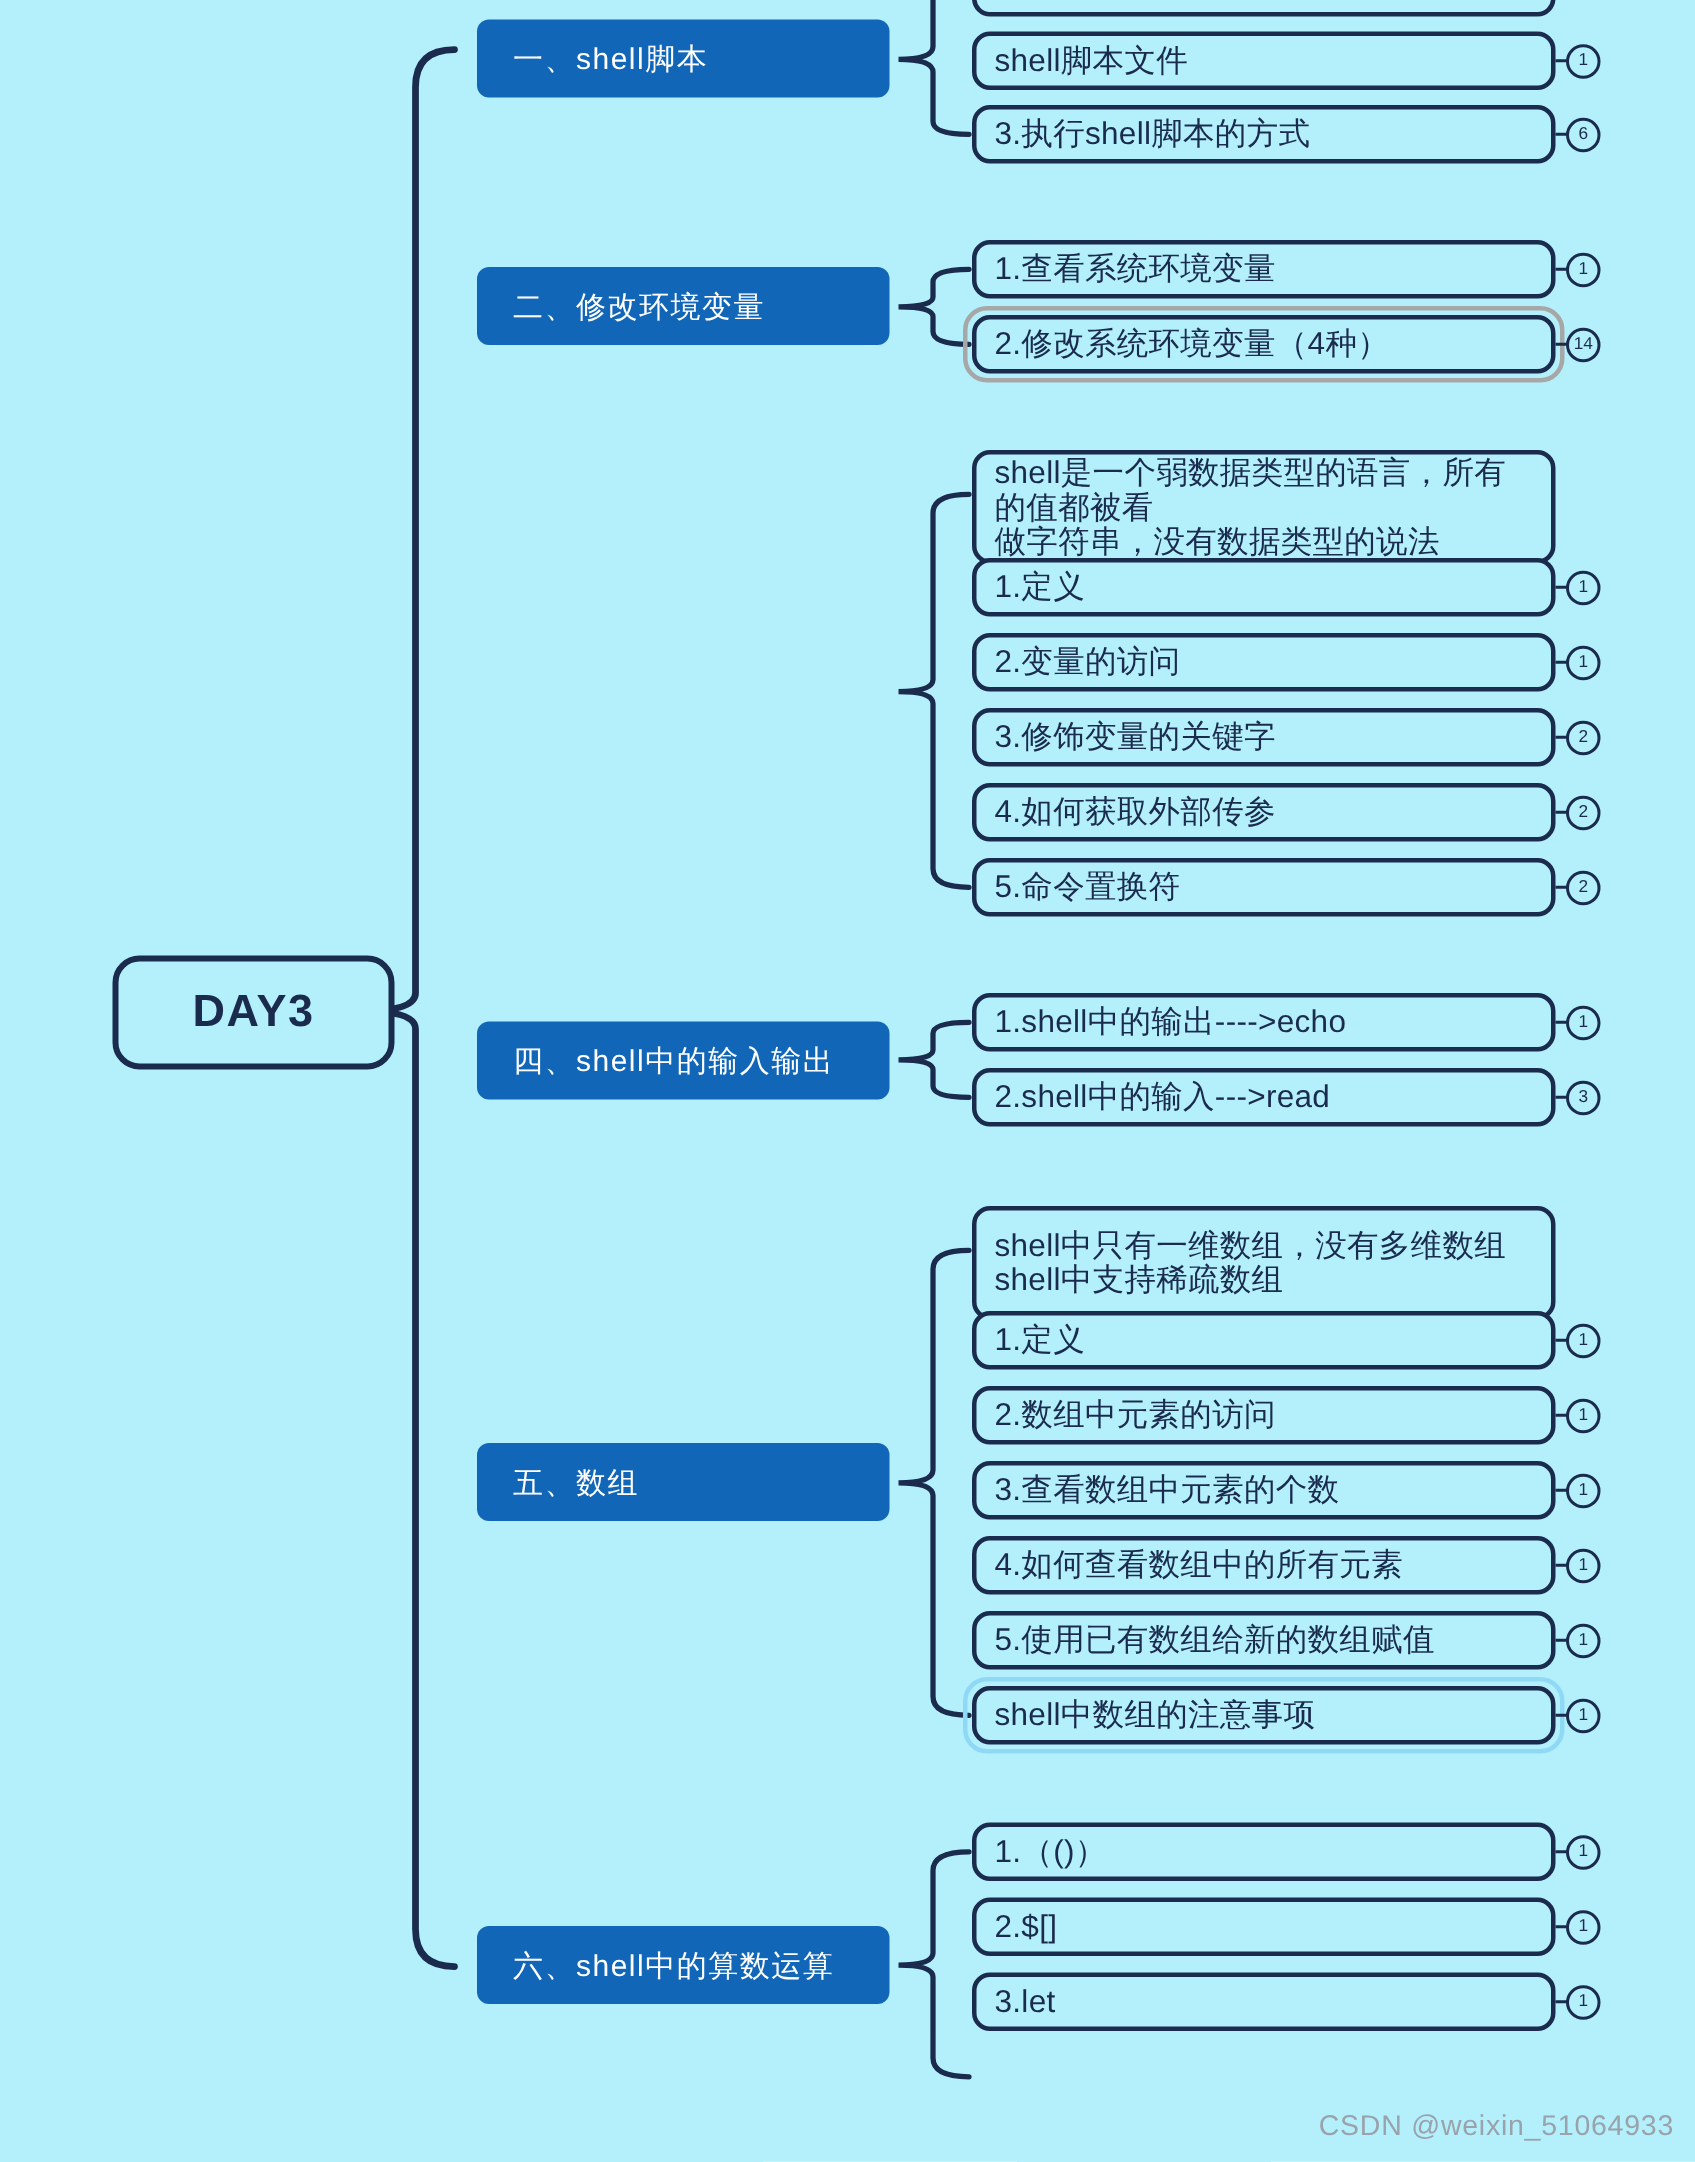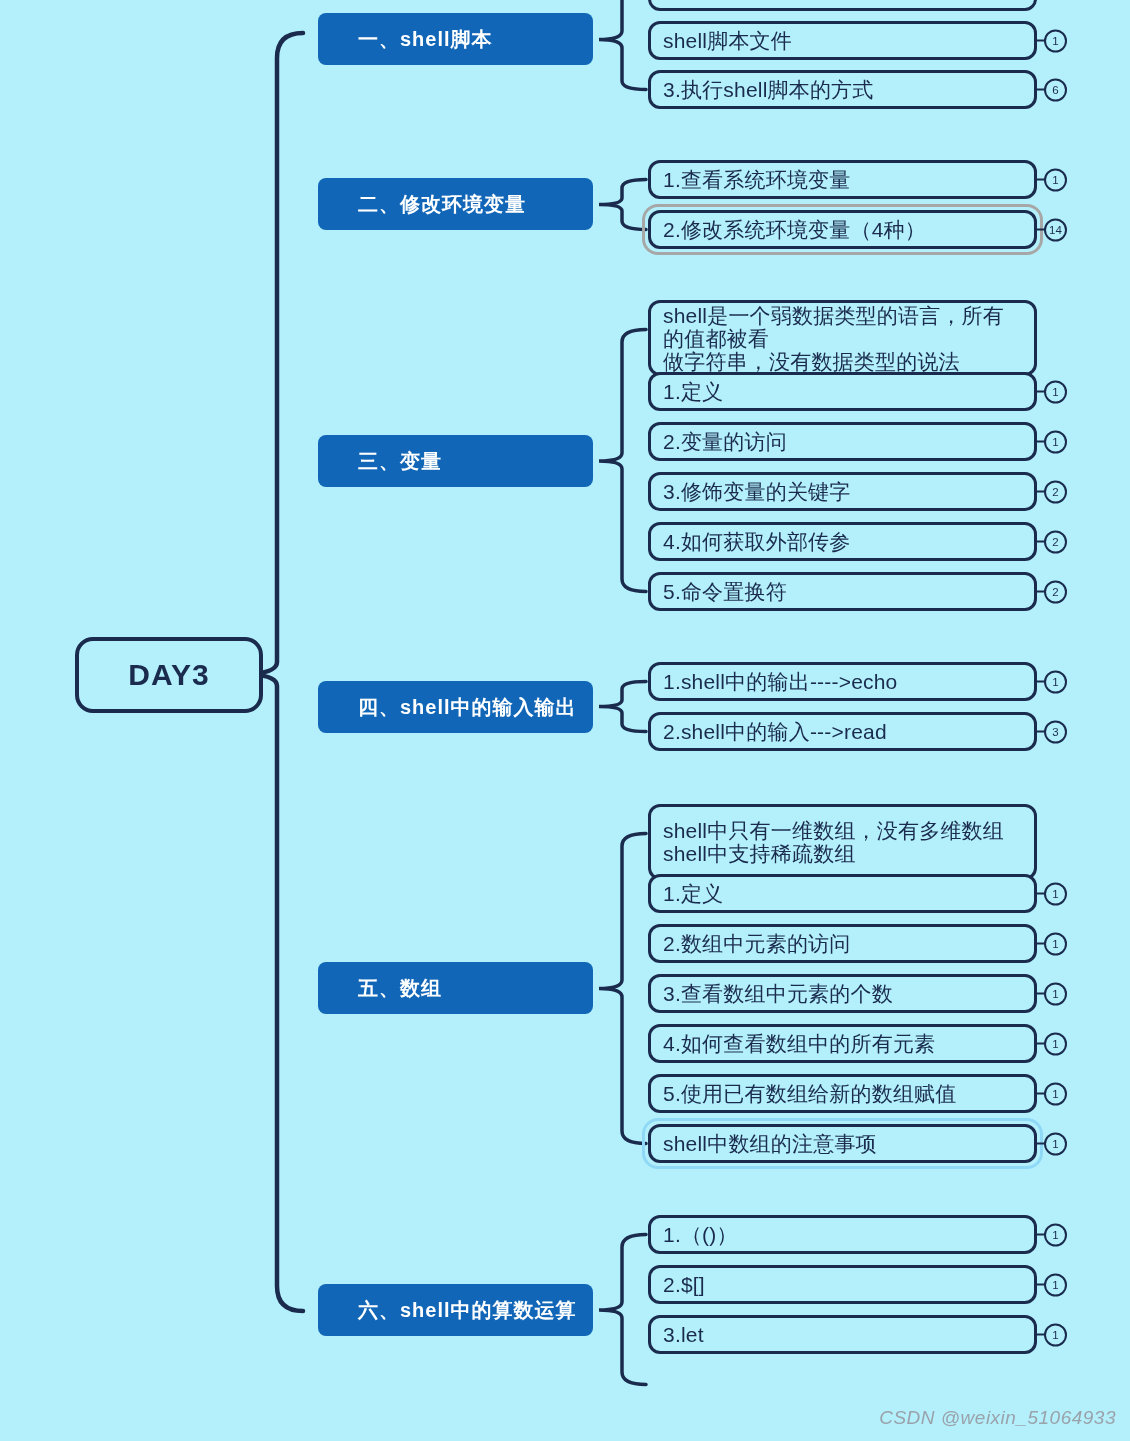--- a/index.html
+++ b/index.html
@@ -17,22 +17,22 @@
     box-sizing:border-box; border:4px solid var(--ink, #1a2b4e); border-radius:18px;
     background: var(--bg, #b3f0fb);
     display:flex; align-items:center; justify-content:center;
     font-size:30px; font-weight:700; color: var(--ink, #1a2b4e); letter-spacing:1px;
   }
 
   .branch {
     position:absolute; left:318px; width:275px; height:52px;
     box-sizing:border-box; border-radius:8px;
     background: var(--branch, #1166b7);
-    display:flex; align-items:center; padding-left:40px;
-    font-size:20px; font-weight:700; color:#ffffff; letter-spacing:1px;
+    display:flex; align-items:center; padding-left:24px;
+    font-size:20px; font-weight:400; color:#ffffff; letter-spacing:1px;
   }
 
   .child { position:absolute; left:648px; width:389px; height:39px; }
   .child.tall { height:76px; }
   .child.cut  { height:42px; }
   .box {
     position:absolute; left:0; top:0; right:0; bottom:0;
     box-sizing:border-box; border:3px solid var(--ink, #1a2b4e); border-radius:12px;
     background: var(--bg, #b3f0fb);
     display:flex; align-items:center; padding:2px 12px;
@@ -55,21 +55,21 @@
     display:flex; align-items:center; justify-content:center;
     font-size:11.5px; color: var(--ink, #1a2b4e);
   }
   .badge::before {
     content:""; position:absolute; left:-9px; top:50%; margin-top:-1.25px;
     width:9px; height:2.5px; background: var(--ink, #1a2b4e);
   }
 
   .watermark {
     position:absolute; right:14px; top:1407px;
-    font-size:19px; color: var(--wm, #9aa2ab); letter-spacing:0.5px;font-style:italic;
+    font-size:19px; color: var(--wm, #9aa2ab); letter-spacing:0.5px;
   }
 </style>
 </head>
 <body>
 
 <div class="canvas" style="--bg: #b3f0fb; --ink: #1a2b4e; --branch: #1166b7; --sel-gray: #a7a7a7; --sel-blue: #8fd9f7; --wm: #9aa2ab;">
 
   <svg class="connectors" width="1130" height="1441" viewBox="0 0 1130 1441">
     <path stroke-width="4.5" stroke-linecap="round" d="M303,33 Q277,33 277,58 L277,662 Q277,674 242,674 Q277,674 277,686 L277,1286 Q277,1311 303,1311"></path>
     <path stroke-width="3.5" stroke-linecap="round" d="M646,-14 Q622,-14 622,-4 L622,31 Q622,39.5 599,39.5 Q622,39.5 622,48 L622,81 Q622,89.5 646,89.5"></path>
@@ -83,23 +83,20 @@
   <div class="root-node">
     <span>DAY3</span>
   </div>
 
   <div class="branch" style="top:13px">
       <span>一、shell脚本</span>
     </div>
   <div class="branch" style="top:178px">
       <span>二、修改环境变量</span>
     </div>
-  <div class="branch" style="top:435px">
-      <span>三、变量</span>
-    </div>
   <div class="branch" style="top:681px">
       <span>四、shell中的输入输出</span>
     </div>
   <div class="branch" style="top:962px">
       <span>五、数组</span>
     </div>
   <div class="branch" style="top:1284px">
       <span>六、shell中的算数运算</span>
     </div>
 

